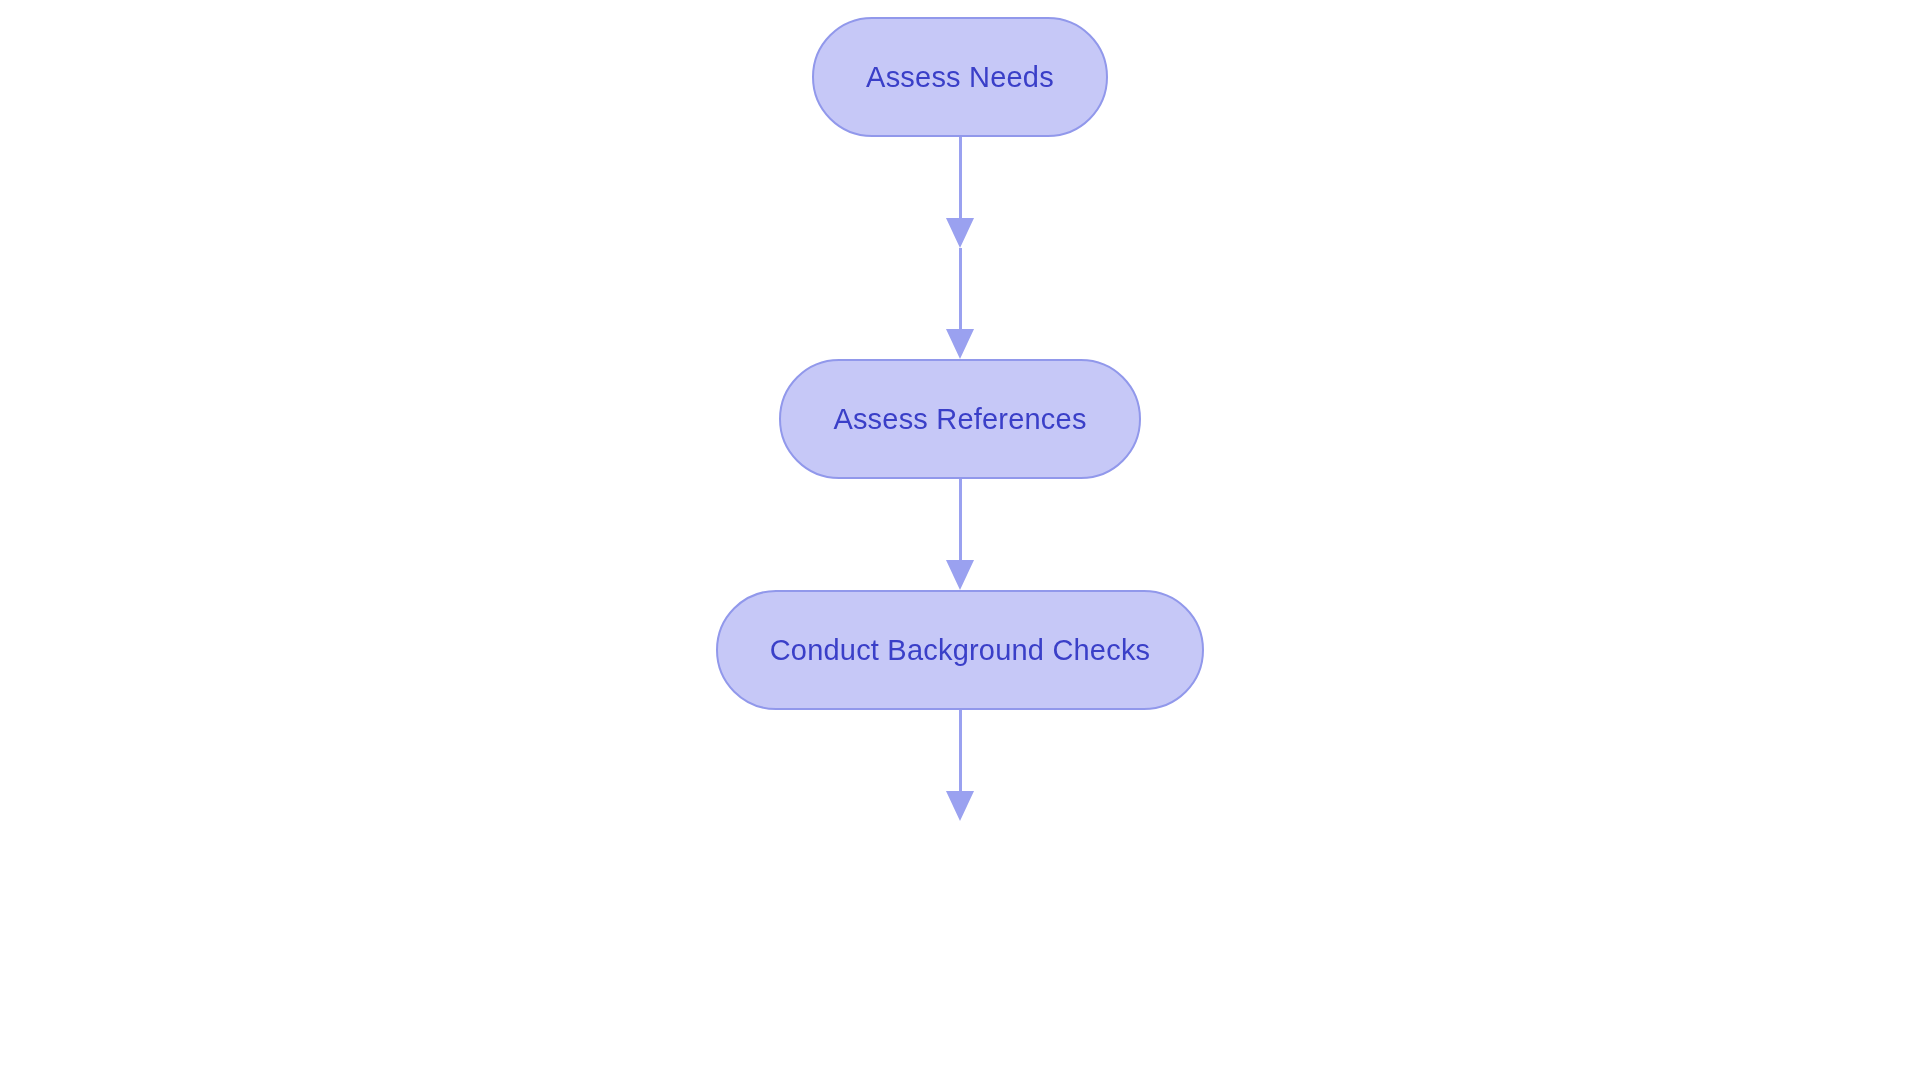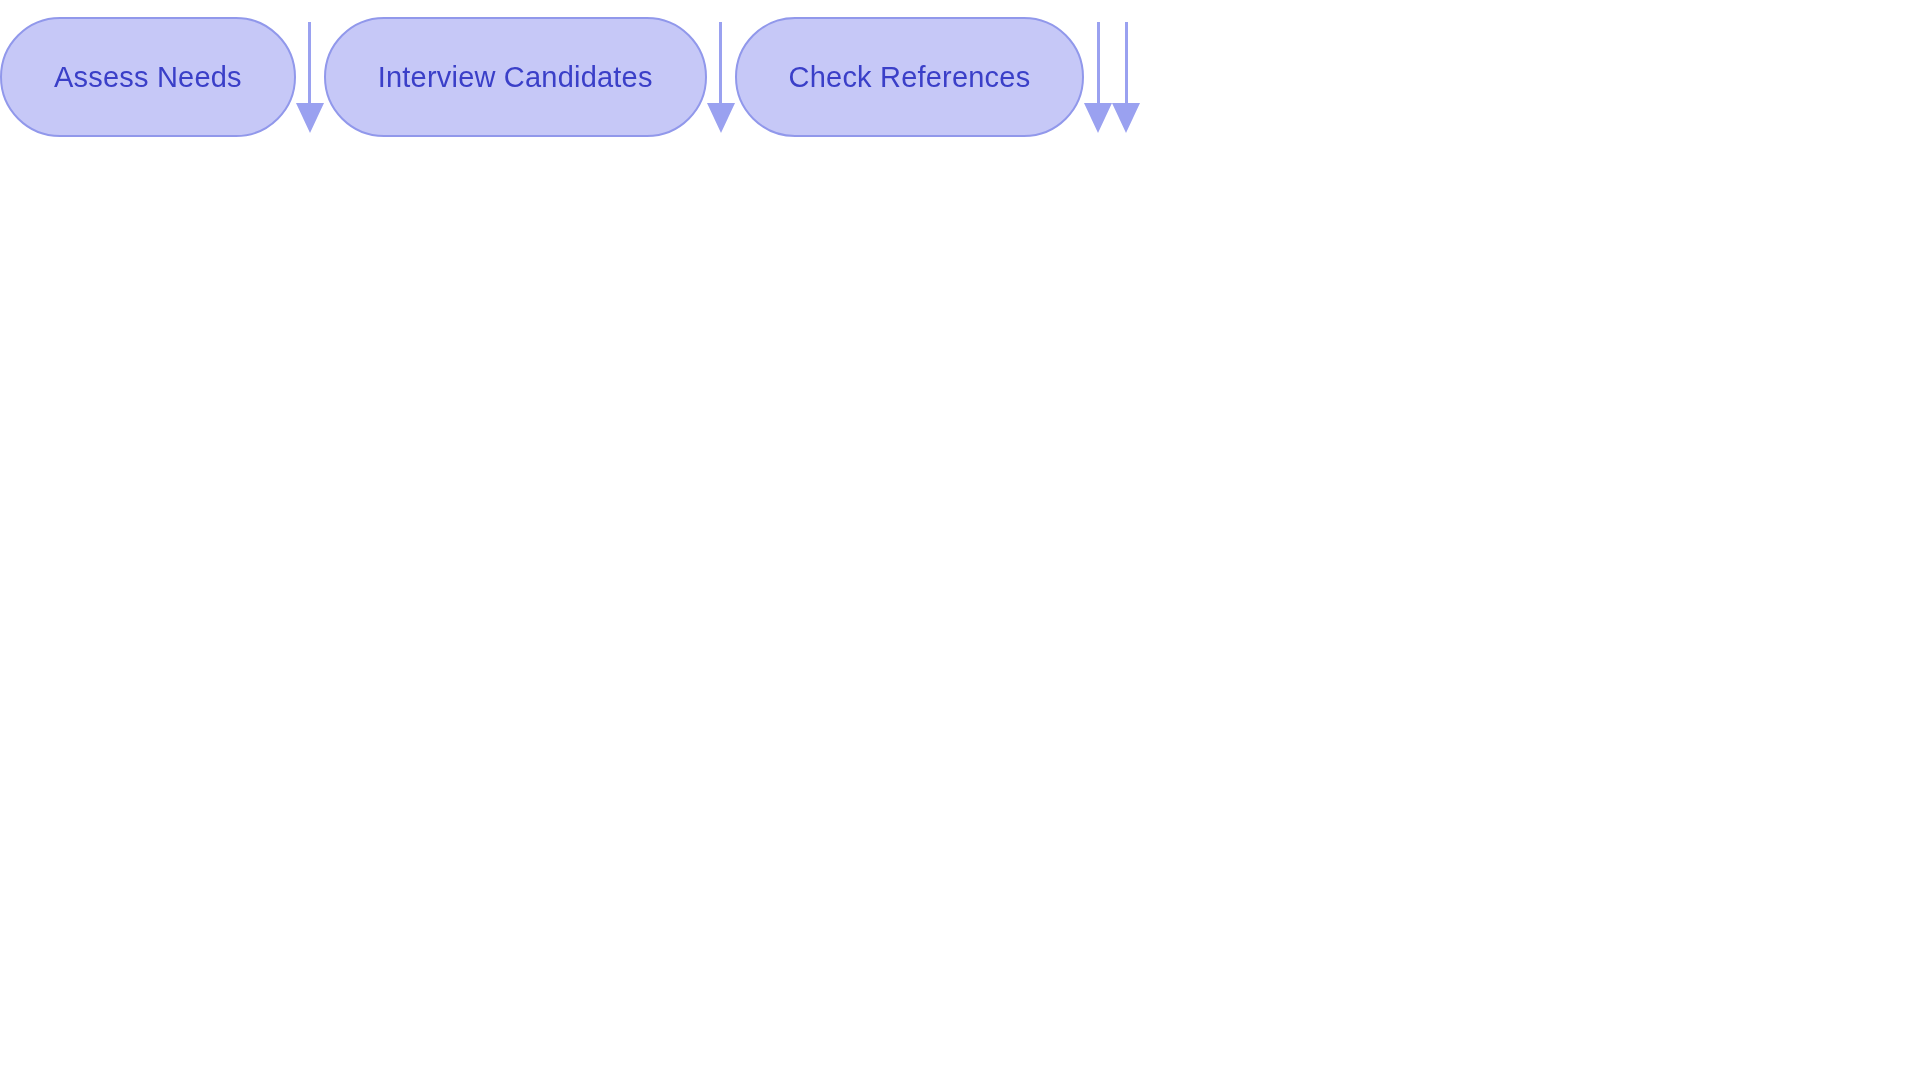--- a/index.html
+++ b/index.html
@@ -21,21 +21,21 @@
     width: 1920px;
     height: 1083px;
     position: relative;
   }
   .flow {
     position: absolute;
     left: 0;
     top: 17px;
     width: 100%;
     display: flex;
-    flex-direction: row;
+    flex-direction: column;
     align-items: center;
   }
   .node {
     height: 120px;
     padding: 0 52px;
     border-radius: 60px;
     background: var(--node-fill);
     border: 2px solid var(--node-border);
     display: flex;
     align-items: center;
@@ -77,38 +77,38 @@
   <div class="flow" id="flow">
   <div class="node">
     <span class="node-label">Assess Needs</span>
   </div>
 
   <div class="arrow">
     <div class="arrow-line"></div>
     <div class="arrow-head"></div>
   </div>
 
+
+  <div class="arrow">
+    <div class="arrow-line"></div>
+    <div class="arrow-head"></div>
+  </div>
+
   <div class="node">
-    <span class="node-label">Interview Candidates</span>
+    <span class="node-label">Assess References</span>
   </div>
 
   <div class="arrow">
     <div class="arrow-line"></div>
     <div class="arrow-head"></div>
   </div>
 
   <div class="node">
-    <span class="node-label">Check References</span>
+    <span class="node-label">Conduct Background Checks</span>
   </div>
-
-  <div class="arrow">
-    <div class="arrow-line"></div>
-    <div class="arrow-head"></div>
-  </div>
-
 
   <div class="arrow">
     <div class="arrow-line"></div>
     <div class="arrow-head"></div>
   </div>
 
 </div>
 </div>
 
 </body></html>

